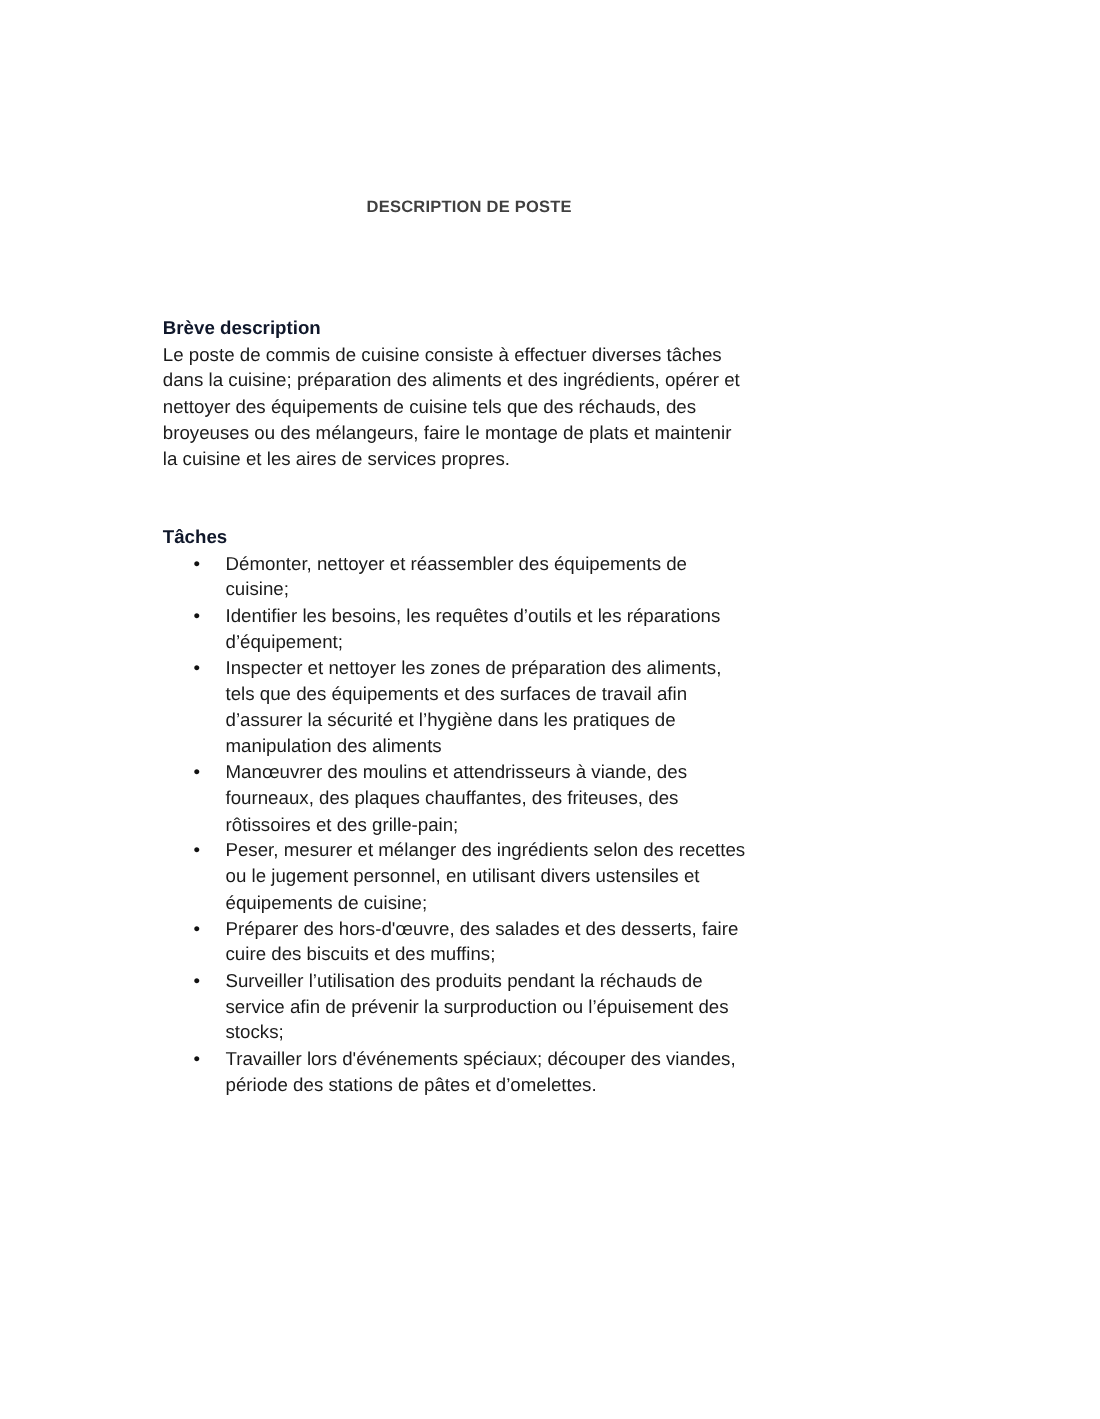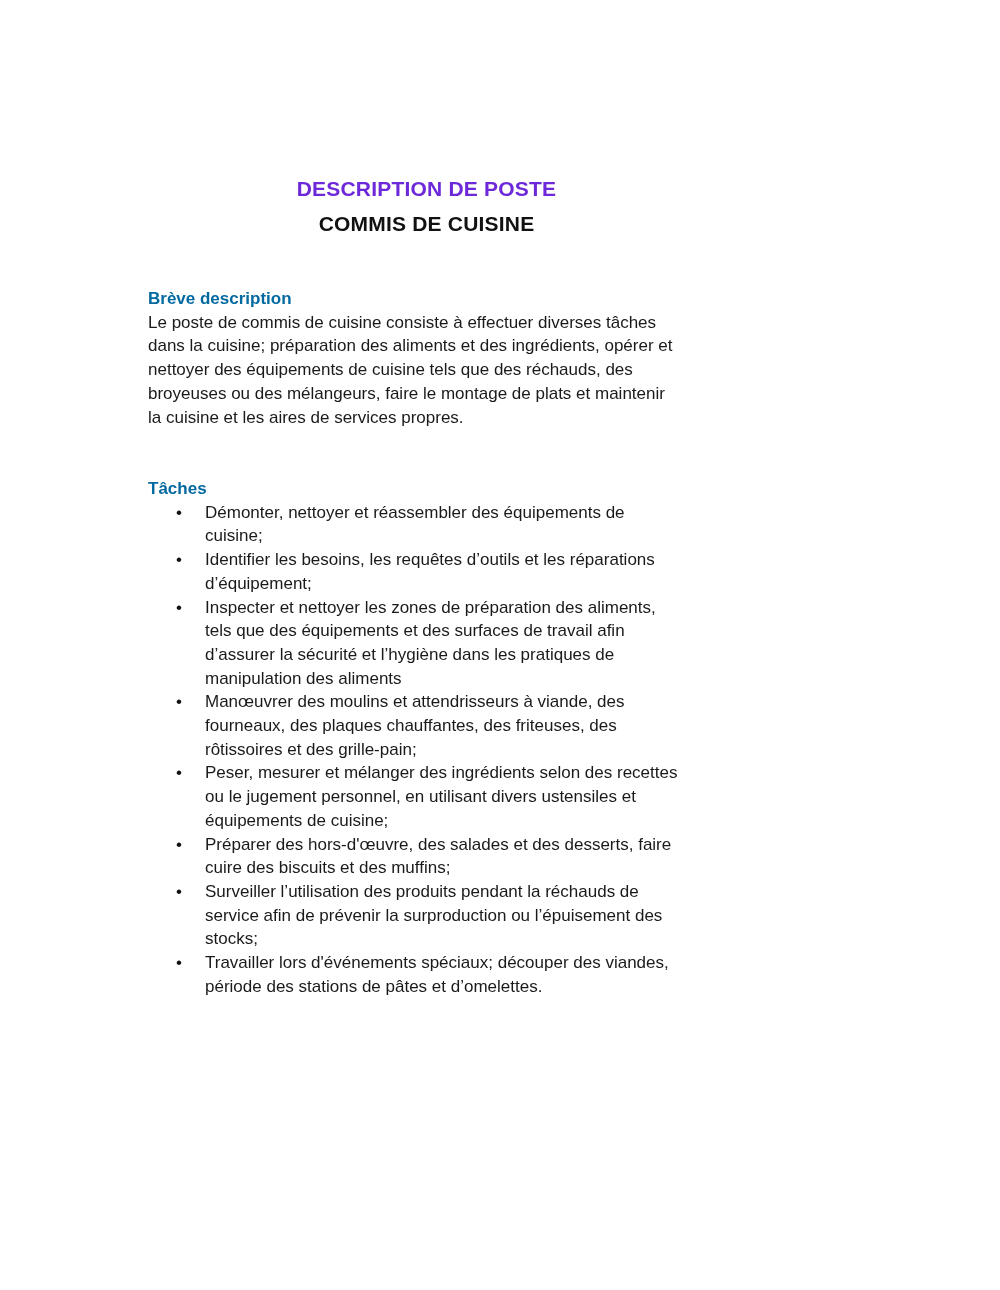--- a/index.html
+++ b/index.html
@@ -14,24 +14,24 @@
     overflow: hidden;
   }
   .titles {
     position: absolute;
     left: 148px;
     top: 176px;
     width: 557px;
     text-align: center;
   }
   .doc-title {
-    font-size: 21px;
+    font-size: 15px;
     font-weight: bold;
     line-height: 25px;
-    color: #6d28d9;
+    color: #404040;
     letter-spacing: 0.2px;
   }
   .doc-subtitle {
     font-size: 21px;
     font-weight: bold;
     line-height: 25px;
     color: #111111;
     margin-top: 10px;
     letter-spacing: 0.2px;
   }
@@ -44,21 +44,21 @@
   .section-tasks {
     position: absolute;
     left: 148px;
     top: 477px;
     width: 640px;
   }
   .section-heading {
     font-size: 17px;
     font-weight: bold;
     line-height: 23.7px;
-    color: #0369a1;
+    color: #0f172a;
   }
   .para {
     font-size: 17px;
     line-height: 23.7px;
     white-space: pre;
   }
   .bullet-list { width: 100%; }
   .bullet-item {
     display: flex;
     align-items: flex-start;
@@ -92,21 +92,20 @@
     color: #1a1a1a;
   }
 </style>
 </head>
 <body>
 
 <div class="page">
 
   <div class="titles">
     <div class="doc-title">DESCRIPTION DE POSTE</div>
-    <div class="doc-subtitle">COMMIS DE CUISINE</div>
   </div>
 
   <div class="section-brief">
     <div class="section-heading">Brève description</div>
     <div class="para">Le poste de commis de cuisine consiste à effectuer diverses tâches
 dans la cuisine; préparation des aliments et des ingrédients, opérer et
 nettoyer des équipements de cuisine tels que des réchauds, des
 broyeuses ou des mélangeurs, faire le montage de plats et maintenir
 la cuisine et les aires de services propres.</div>
   </div>

